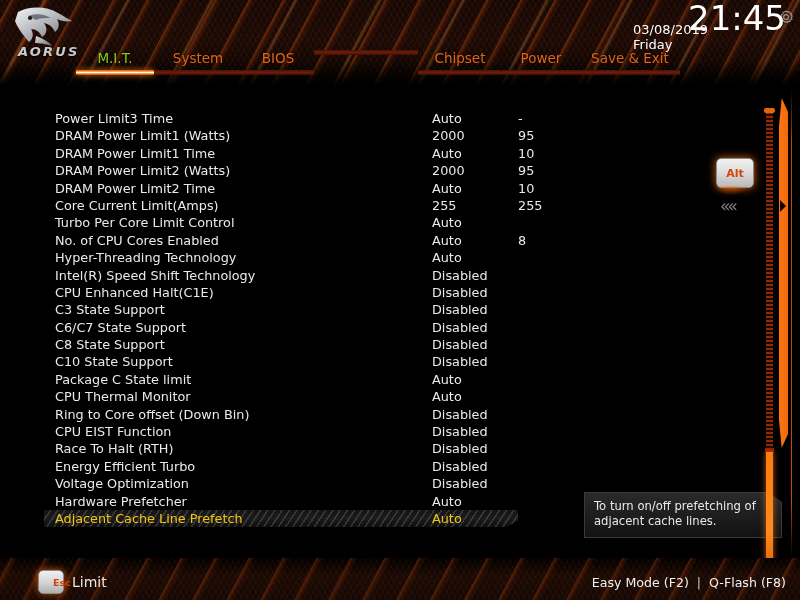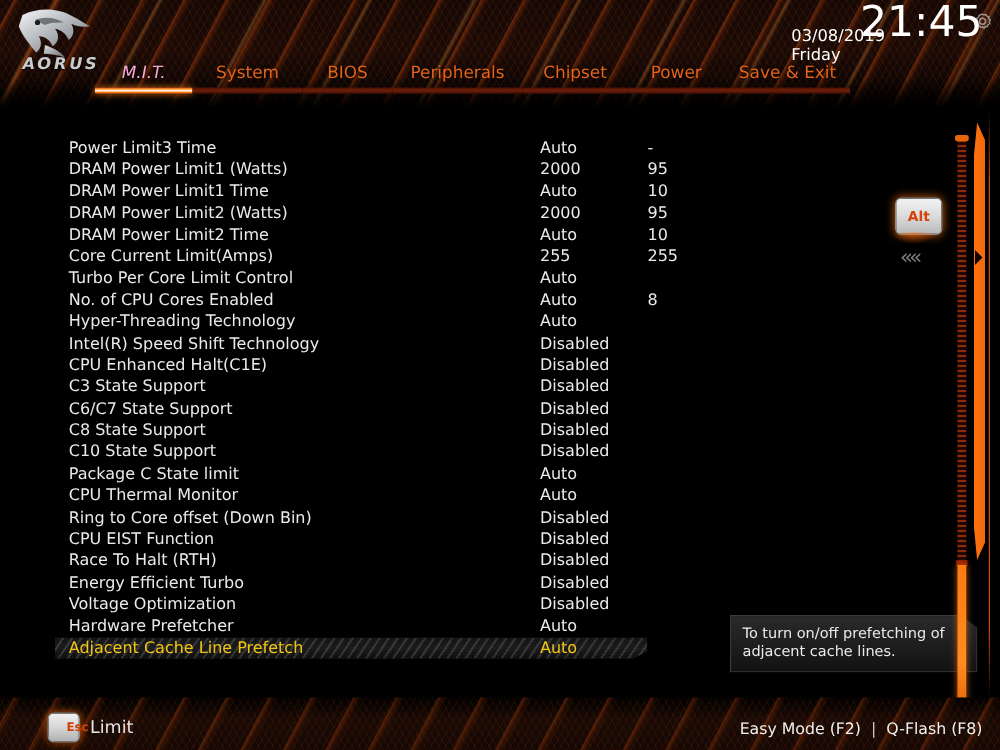--- a/index.html
+++ b/index.html
@@ -60,21 +60,21 @@
     font-size:34px; color:#fff; letter-spacing:0px; line-height:34px;
   }
 
   
   #tabs { position:absolute; left:76px; top:50px; display:flex; align-items:flex-start; }
   .tab { position:relative; text-align:center; cursor:default; }
   .tab-label {
     font-size:13.5px; color:#e2631a; display:block; padding:0 6px 4px 6px;
     white-space:nowrap; text-shadow:0 0 3px rgba(0,0,0,.9);
   }
-  .tab.active .tab-label { color:#f9a8d4;font-style:italic; }
+  .tab.active .tab-label { color:#84cc16; }
   .tab-underline { height:5px; width:100%;
     background:linear-gradient(180deg,#4a1306 0%,#6e1d08 48%,#3a0f05 100%);
     border-radius:1px; }
   .tab.active .tab-underline {
     background:linear-gradient(180deg,#d4540d 0%,#ff9b3a 28%,#ffffff 52%,#ff8a22 74%,#b8440a 100%);
     box-shadow:0 0 6px rgba(255,130,30,.75);
   }
 
   
   #settings { position:absolute; left:0; top:110px; width:760px; }
@@ -268,21 +268,20 @@
     </div>
     <div class="tab" style="width: 88px;">
       <span class="tab-label">System</span>
       <div class="tab-underline"></div>
     </div>
     <div class="tab" style="width: 72px;">
       <span class="tab-label">BIOS</span>
       <div class="tab-underline"></div>
     </div>
     <div class="tab" style="width: 104px;">
-      <span class="tab-label">Peripherals</span>
       <div class="tab-underline"></div>
     </div>
     <div class="tab" style="width: 84px;">
       <span class="tab-label">Chipset</span>
       <div class="tab-underline"></div>
     </div>
     <div class="tab" style="width: 78px;">
       <span class="tab-label">Power</span>
       <div class="tab-underline"></div>
     </div>

